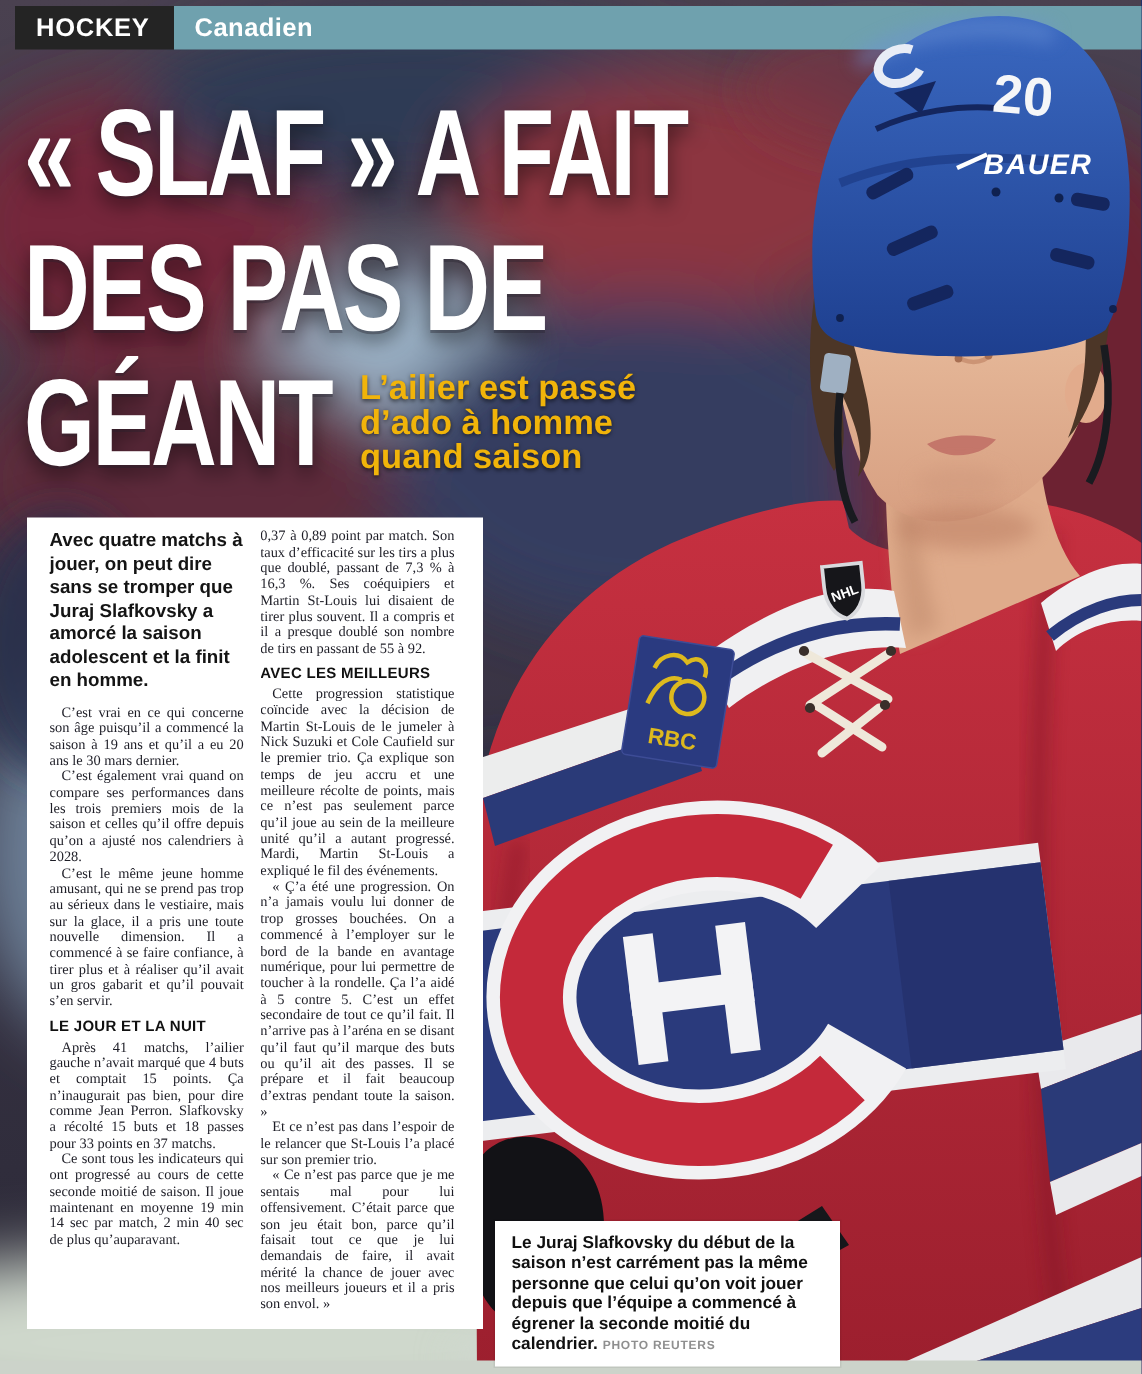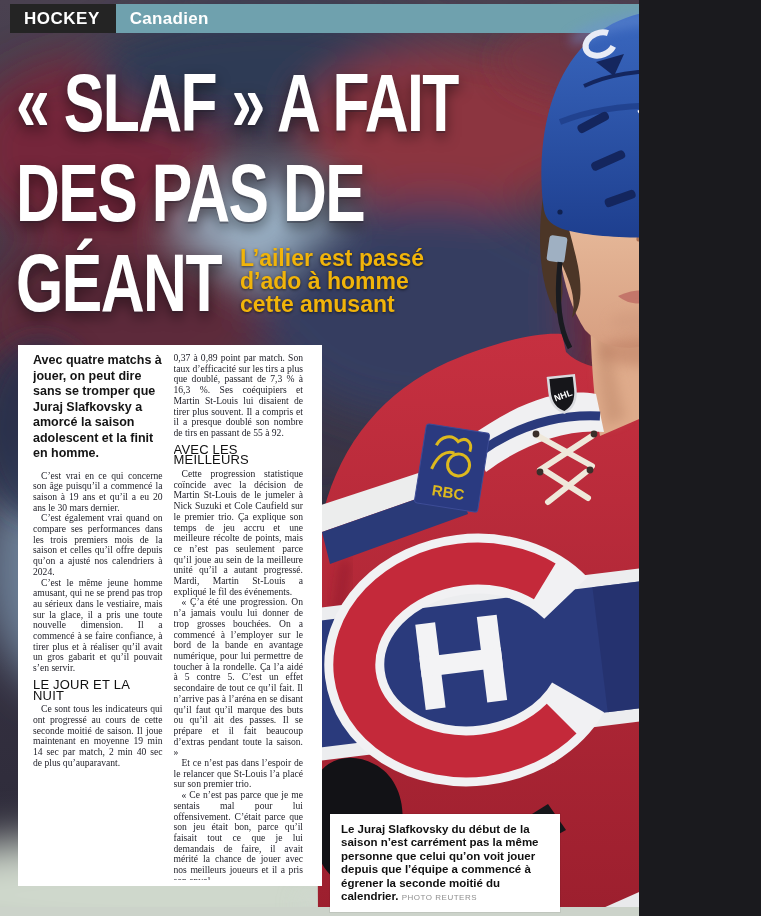--- a/index.html
+++ b/index.html
@@ -1,16 +1,16 @@
 <!DOCTYPE html>
 <html lang="fr"><head>
 <meta charset="utf-8">
 <style>
   html,body{margin:0;padding:0;background:#1a1a1e;}
-  .page{position:relative;width:639px;height:916px;overflow:hidden;
+  .page{position:relative;width:761px;height:916px;overflow:hidden;
         font-family:"Liberation Sans",sans-serif;background:#1d4ed8;}
   .page svg{display:block;}
   
   .photo-bg{position:absolute;inset:0;z-index:0;}
   .photo-fg{position:absolute;inset:0;z-index:2;pointer-events:none;}
   .bottom-edge{position:absolute;left:0;bottom:0;width:761px;height:9px;
                background:#ccd3ca;z-index:3;}
   
   .kicker{position:absolute;top:4px;left:10px;right:0;height:29px;display:flex;z-index:1;}
   .kick-black{background:#242424;color:#fff;font-weight:bold;font-size:17px;
@@ -27,27 +27,27 @@
   
   .panel{position:absolute;left:18px;top:345px;width:304px;height:541px;background:#fff;
          z-index:4;box-sizing:border-box;padding:8px 19px 6px 15px;}
   .cols{display:grid;grid-template-columns:1fr 1fr;column-gap:11px;height:100%;overflow:hidden;}
   .col{overflow:hidden;}
   .lead{font-weight:bold;font-size:12.5px;line-height:15.5px;color:#141414;margin:0 0 9px 0;}
   .bodytext{font-family:"Liberation Serif",serif;font-size:9.6px;line-height:10.7px;
             color:#1d1d26;text-align:justify;}
   .para{margin:0;}
   .ind{text-indent:8px;}
-  .subhead{font-family:"Liberation Sans",sans-serif;font-weight:normal;font-size:13px;
+  .subhead{font-family:"Liberation Sans",sans-serif;font-weight:bold;font-size:10px;
            color:#111;margin:6px 0 3px 0;letter-spacing:.2px;text-align:left;}
   
   .caption{position:absolute;left:330px;top:814px;width:230px;background:#fff;z-index:5;
            box-sizing:border-box;padding:9px 10px 8px 11px;box-shadow:0 0 0 1px rgba(0,0,0,.06);}
   .caption p{margin:0;font-size:11.5px;line-height:13.4px;font-weight:bold;color:#101010;}
-  .credit{font-size:8px;color:#8f8f8f;letter-spacing:.5px;font-weight:normal;}
+  .credit{font-size:8px;color:#8f8f8f;letter-spacing:.5px;font-weight:bold;}
 </style>
 </head>
 <body>
 
 <div class="page">
 
   <svg class="photo-bg" width="761" height="916" viewBox="0 0 761 916">
     <defs>
       <linearGradient id="bgGrad" x1="0" y1="0" x2="0" y2="1">
         <stop offset="0" stop-color="#4a4150"></stop>
@@ -250,32 +250,33 @@
 
   <div class="headline">
     <div class="hl">« SLAF » A FAIT</div>
     <div class="hl">DES PAS DE</div>
     <div class="hl">GÉANT</div>
   </div>
 
   <div class="deck">
     <div>L’ailier est passé</div>
     <div>d’ado à homme</div>
-    <div>cette amusant</div>
+    <div>quand saison</div>
   </div>
 
   <div class="panel">
     <div class="cols">
       <div class="col">
         <p class="lead">Avec quatre matchs à jouer, on peut dire sans se tromper que Juraj Slafkovsky a amorcé la saison adolescent et la finit en homme.</p>
         <div class="bodytext">
           <p class="para ind">C’est vrai en ce qui concerne son âge puisqu’il a commencé la saison à 19 ans et qu’il a eu 20 ans le 30 mars dernier.</p>
-          <p class="para ind">C’est également vrai quand on compare ses performances dans les trois premiers mois de la saison et celles qu’il offre depuis qu’on a ajusté nos calendriers à 2024.</p>
+          <p class="para ind">C’est également vrai quand on compare ses performances dans les trois premiers mois de la saison et celles qu’il offre depuis qu’on a ajusté nos calendriers à 2028.</p>
           <p class="para ind">C’est le même jeune homme amusant, qui ne se prend pas trop au sérieux dans le vestiaire, mais sur la glace, il a pris une toute nouvelle dimension. Il a commencé à se faire confiance, à tirer plus et à réaliser qu’il avait un gros gabarit et qu’il pouvait s’en servir.</p>
           <h3 class="subhead">LE JOUR ET LA NUIT</h3>
+          <p class="para ind">Après 41 matchs, l’ailier gauche n’avait marqué que 4 buts et comptait 15 points. Ça n’inaugurait pas bien, pour dire comme Jean Perron. Slafkovsky a récolté 15 buts et 18 passes pour 33 points en 37 matchs.</p>
           <p class="para ind">Ce sont tous les indicateurs qui ont progressé au cours de cette seconde moitié de saison. Il joue maintenant en moyenne 19 min 14 sec par match, 2 min 40 sec de plus qu’auparavant.</p>
 
         </div>
       </div>
       <div class="col">
         <div class="bodytext">
           <p class="para">0,37 à 0,89 point par match. Son taux d’efficacité sur les tirs a plus que doublé, passant de 7,3 % à 16,3 %. Ses coéquipiers et Martin St-Louis lui disaient de tirer plus souvent. Il a compris et il a presque doublé son nombre de tirs en passant de 55 à 92.</p>
           <h3 class="subhead">AVEC LES MEILLEURS</h3>
           <p class="para ind">Cette progression statistique coïncide avec la décision de Martin St-Louis de le jumeler à Nick Suzuki et Cole Caufield sur le premier trio. Ça explique son temps de jeu accru et une meilleure récolte de points, mais ce n’est pas seulement parce qu’il joue au sein de la meilleure unité qu’il a autant progressé. Mardi, Martin St-Louis a expliqué le fil des événements.</p>
           <p class="para ind">« Ç’a été une progression. On n’a jamais voulu lui donner de trop grosses bouchées. On a commencé à l’employer sur le bord de la bande en avantage numérique, pour lui permettre de toucher à la rondelle. Ça l’a aidé à 5 contre 5. C’est un effet secondaire de tout ce qu’il fait. Il n’arrive pas à l’aréna en se disant qu’il faut qu’il marque des buts ou qu’il ait des passes. Il se prépare et il fait beaucoup d’extras pendant toute la saison. »</p>

